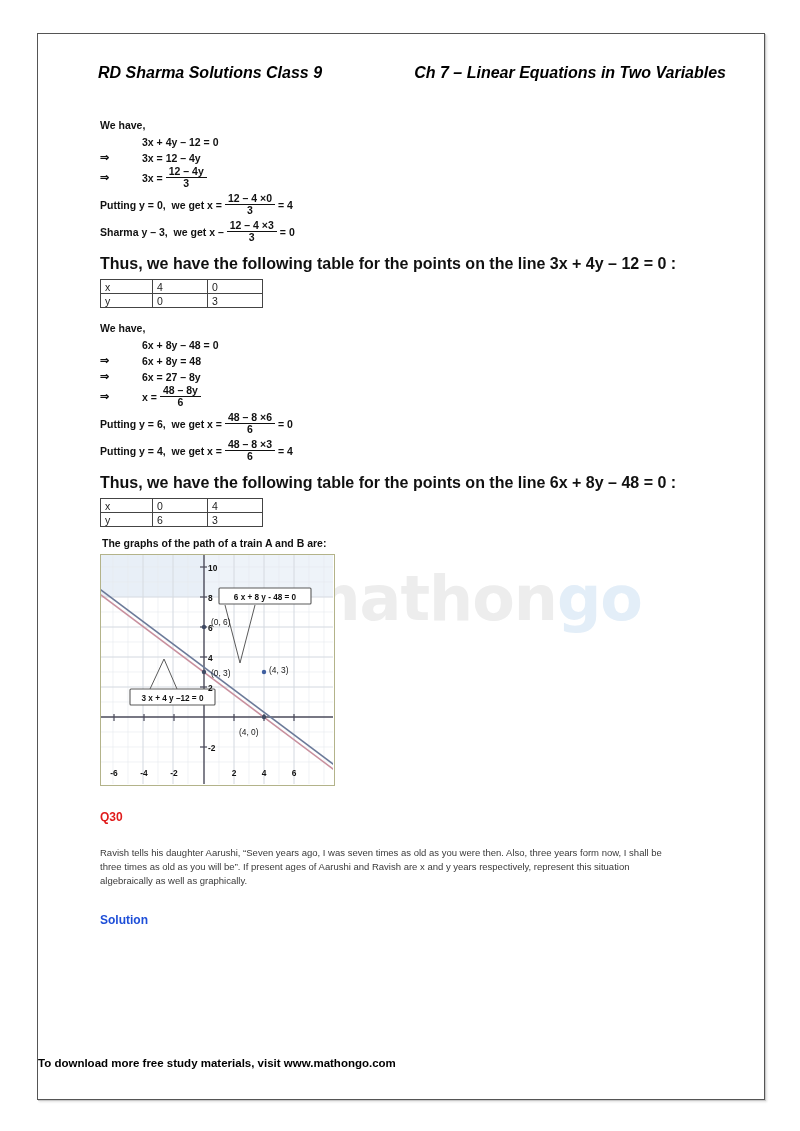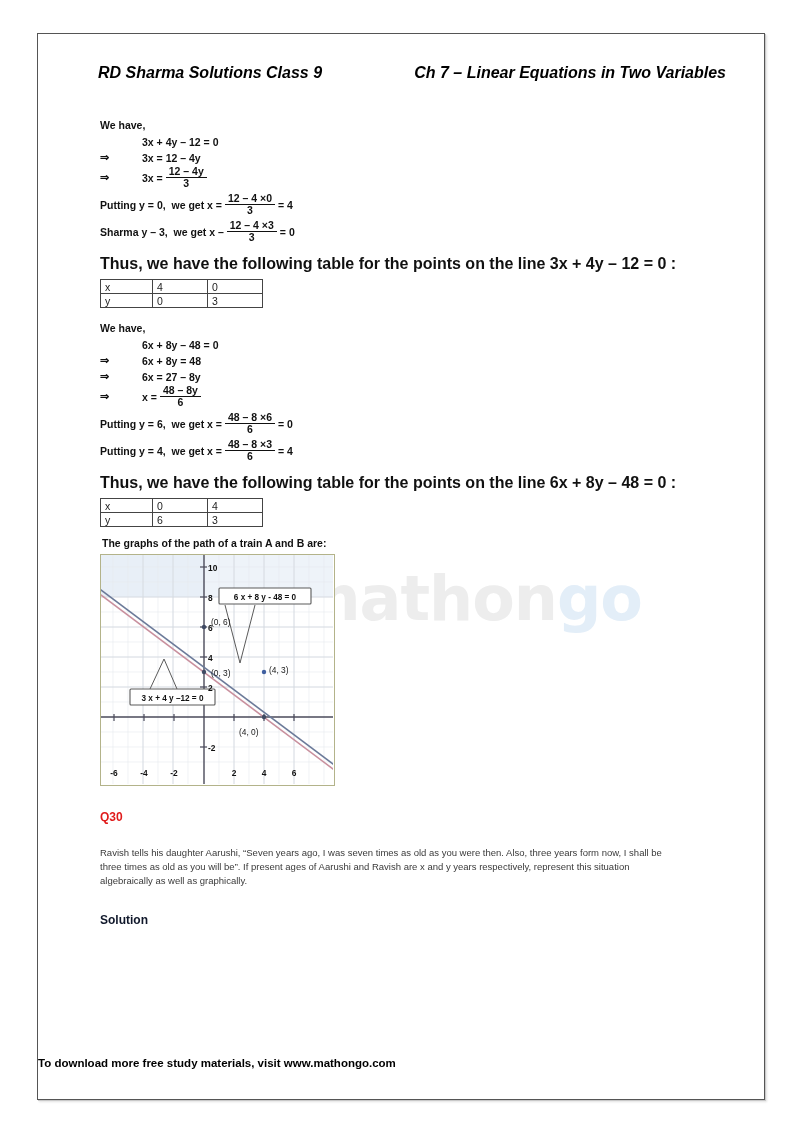--- a/index.html
+++ b/index.html
@@ -70,21 +70,21 @@
 
   .graphintro { font-size:10.5px; font-weight:bold; color:#111; margin:10px 0 5px 2px; }
 
   
   #graphbox { position:relative; width:235px; height:232px;
               border:1.5px solid #b3b38a; background:#fff; }
 
   
   .qtitle { font-size:12px; font-weight:bold; color:#e01b1b; margin:0; }
   .qtext { font-size:9.5px; color:#3a3a3a; line-height:1.45; margin:0; }
-  .stitle { font-size:12px; font-weight:bold; color:#0f172a; margin:0; }
+  .stitle { font-size:12px; font-weight:bold; color:#1d4ed8; margin:0; }
 
   
   #footer {
     position:absolute; left:0; right:0; bottom:30px; 
     font-size:11.5px; font-weight:bold; color:#000; z-index:3;
   }
 </style>
 </head>
 <body>
 

